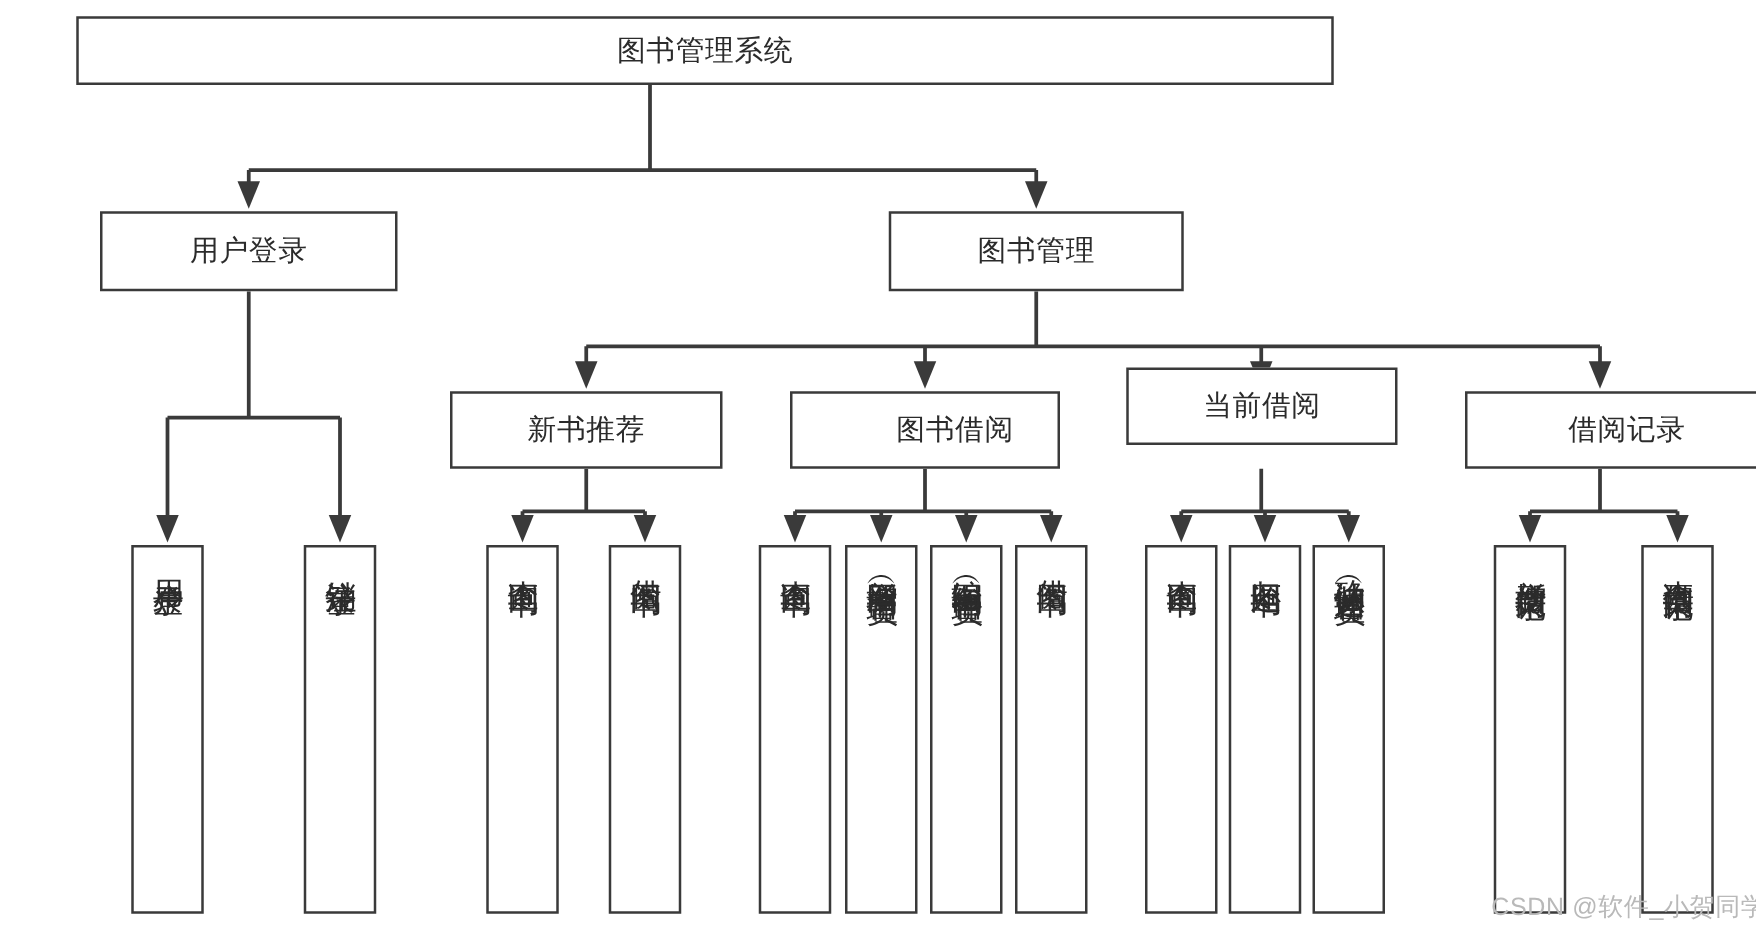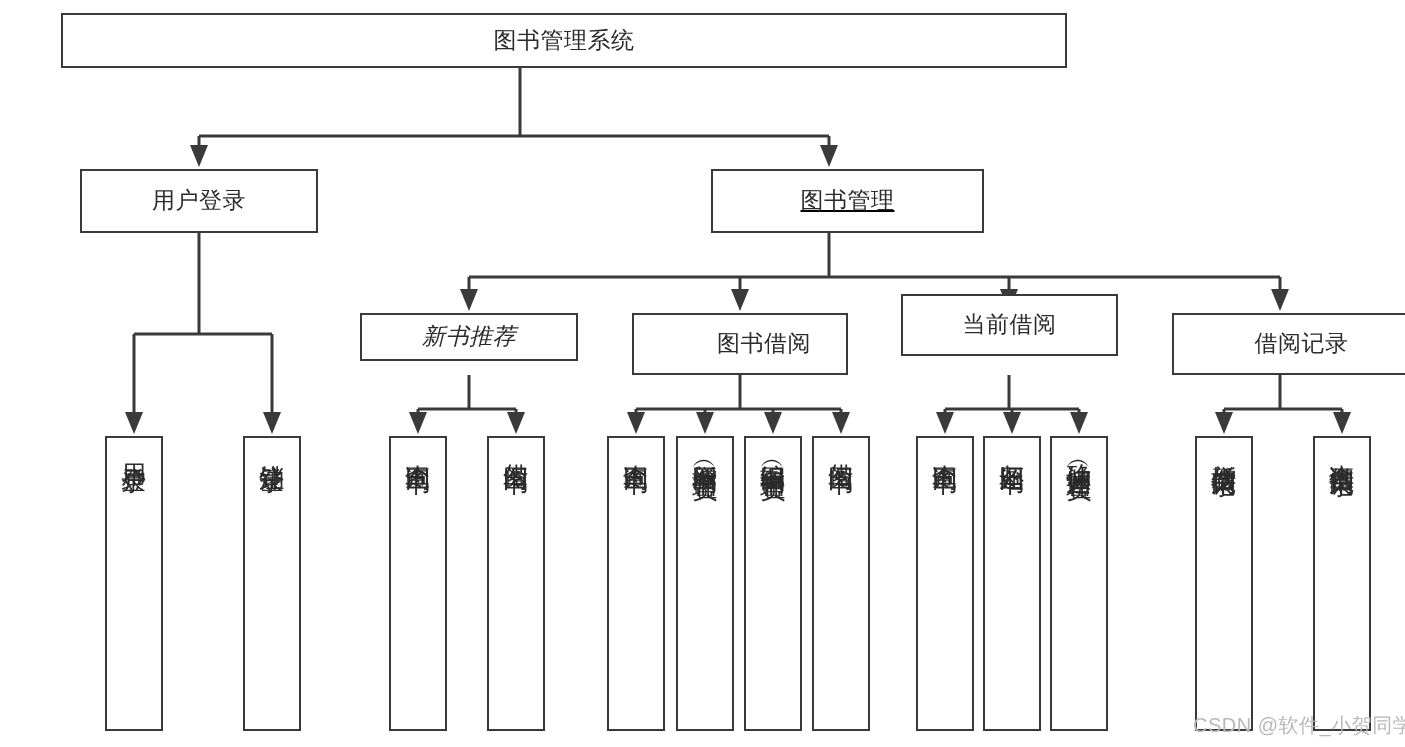--- a/index.html
+++ b/index.html
@@ -86,24 +86,24 @@
     </g>
 </svg>
 
 <div id="node-layer">
     <div class="node-box horiz" style="left: 17px; top: 13px; width: 1006px; height: 55px; margin-left: 44px;">
       <span class="node-label">图书管理系统</span>
     </div>
     <div class="node-box horiz" style="left: 80px; top: 169px; width: 238px; height: 64px;">
       <span class="node-label">用户登录</span>
     </div>
-    <div class="node-box horiz" style="left: 711px; top: 169px; width: 273px; height: 64px; text-decoration: underline;">
+    <div class="node-box horiz" style="left: 711px; top: 169px; width: 236px; height: 64px;">
       <span class="node-label">图书管理</span>
     </div>
-    <div class="node-box horiz" style="left: 360px; top: 313px; width: 218px; height: 48px; font-style: italic;">
+    <div class="node-box horiz" style="left: 360px; top: 313px; width: 218px; height: 62px;">
       <span class="node-label">新书推荐</span>
     </div>
     <div class="node-box horiz" style="left: 632px; top: 313px; width: 216px; height: 62px; padding-left: 48px;">
       <span class="node-label">图书借阅</span>
     </div>
     <div class="node-box horiz" style="left: 901px; top: 294px; width: 217px; height: 62px;">
       <span class="node-label">当前借阅</span>
     </div>
     <div class="node-box horiz" style="left: 1172px; top: 313px; width: 259px; height: 62px;">
       <span class="node-label">借阅记录</span>

